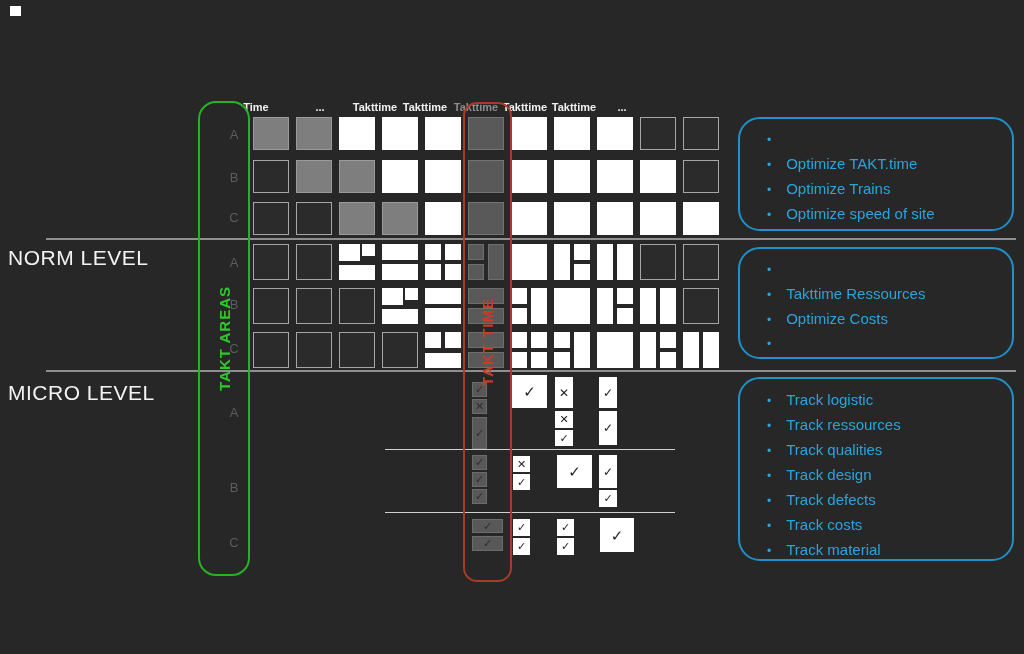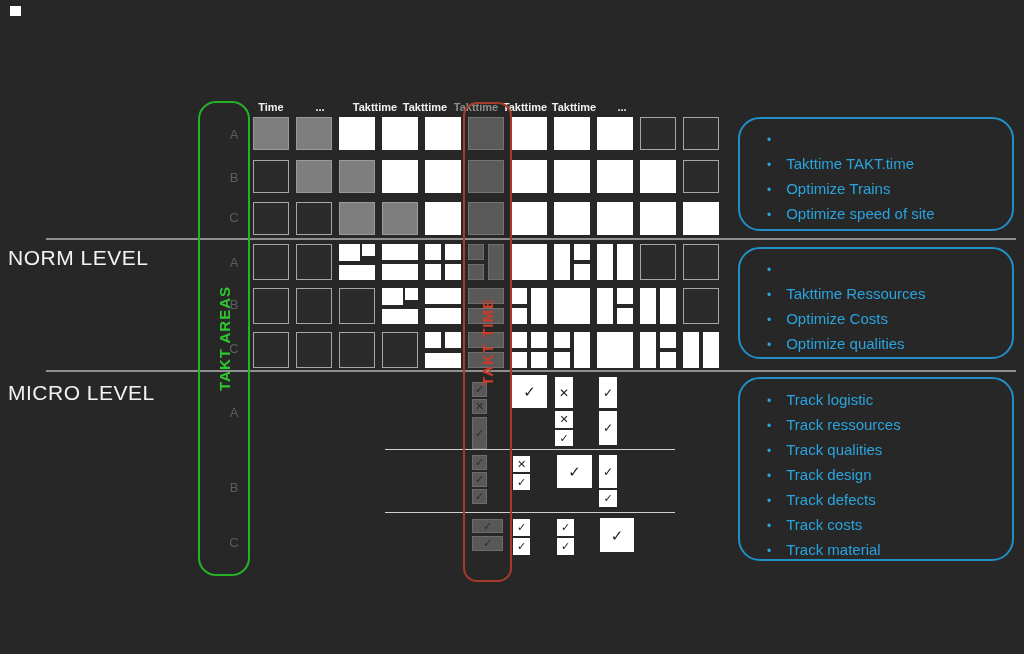--- a/index.html
+++ b/index.html
@@ -50,21 +50,21 @@
   <div class="corner-artifact"></div>
 
   <div class="level-label" id="lbl-norm">NORM LEVEL</div>
   <div class="level-label" id="lbl-micro">MICRO LEVEL</div>
 
   <div id="dividers">
       <div class="divider" style="top: 238px;"></div>
       <div class="divider" style="top: 370px;"></div>
     </div>
   <div id="headers">
-      <div class="col-header" style="left: 271px;">Time</div>
+      <div class="col-header" style="left: 256px;">Time</div>
       <div class="col-header" style="left: 320px;">...</div>
       <div class="col-header" style="left: 375px;">Takttime</div>
       <div class="col-header" style="left: 425px;">Takttime</div>
       <div class="col-header dim" style="left: 476px;">Takttime</div>
       <div class="col-header" style="left: 525px;">Takttime</div>
       <div class="col-header" style="left: 574px;">Takttime</div>
       <div class="col-header" style="left: 622px;">...</div>
     </div>
   <div id="grid">
       <div class="cell c-gray" style="left: 253px; top: 117px; width: 36px; height: 33px;"></div>
@@ -254,21 +254,21 @@
     <span class="band-text">TAKT TIME</span>
   </div>
 
   <div class="benefit-box" id="box-macro-wrap">
     <ul id="box-macro">
         <li>
           <span class="dot">•</span>
         </li>
         <li>
           <span class="dot">•</span>
-          <span>Takttime TAKT.time</span>
+          <span>Optimize TAKT.time</span>
         </li>
         <li>
           <span class="dot">•</span>
           <span>Optimize Trains</span>
         </li>
         <li>
           <span class="dot">•</span>
           <span>Optimize speed of site</span>
         </li>
       </ul>
@@ -281,21 +281,20 @@
         <li>
           <span class="dot">•</span>
           <span>Takttime Ressources</span>
         </li>
         <li>
           <span class="dot">•</span>
           <span>Optimize Costs</span>
         </li>
         <li>
           <span class="dot">•</span>
-          <span>Optimize qualities</span>
         </li>
       </ul>
   </div>
   <div class="benefit-box" id="box-micro-wrap">
     <ul id="box-micro">
         <li>
           <span class="dot">•</span>
           <span>Track logistic</span>
         </li>
         <li>

